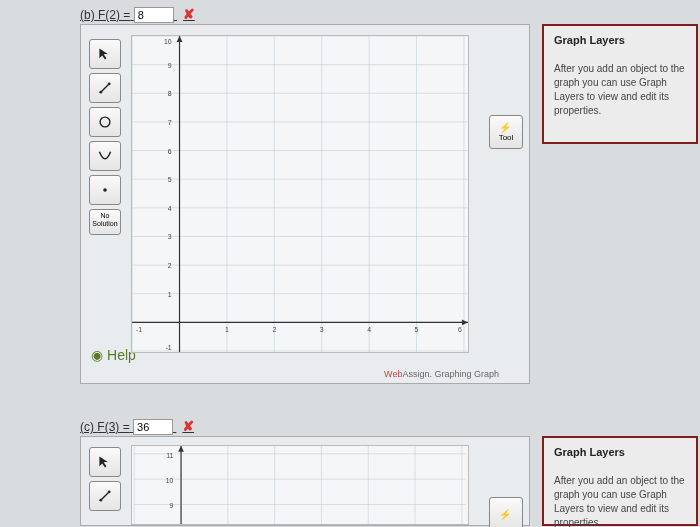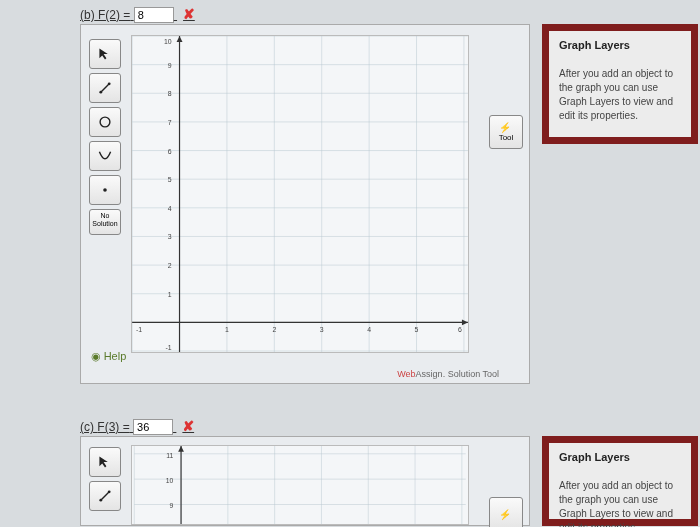--- a/index.html
+++ b/index.html
@@ -67,21 +67,21 @@
   font-size: 7px;
   text-align: center;
   line-height: 1.1;
   padding-top: 2px;
   cursor: pointer;
 }
 .help-link {
   position: absolute;
   left: 10px;
   bottom: 20px;
-  font-size: 11px;
+  font-size: 14px;
   color: #5a7a2a;
   cursor: pointer;
 }
 .grid-area {
   position: absolute;
   left: 50px;
   top: 10px;
   right: 60px;
   bottom: 30px;
   background: #f4f6f8;
@@ -112,21 +112,21 @@
   position: absolute;
   right: 30px;
   bottom: 4px;
   font-size: 9px;
   color: #666;
 }
 .credit b { color: #c44; font-weight: normal; }
 .layers-panel {
   position: absolute;
   background: #ececec;
-  border: 7px solid #7f1d1d;
+  border: 2px solid #7f1d1d;
   padding: 8px 10px;
   font-size: 10px;
   color: #444;
 }
 .layers-panel h4 {
   font-size: 11px;
   font-weight: bold;
   margin-bottom: 16px;
   color: #222;
 }
@@ -236,21 +236,21 @@
       <text class="ticklabel" x="4" y="300" text-anchor="start">-1</text>
     </svg>
   </div>
 
   <div class="fill-panel">
     <div class="lightning">⚡</div>
     <span>Tool</span>
   </div>
 
   <div class="credit">
-    <b><span style="color:#c44">Web</span><span style="color:#666">Assign</span></b><span>. Solution Tool</span>
+    <b><span style="color:#c44">Web</span><span style="color:#666">Assign</span></b><span>. Graphing Graph</span>
   </div>
 </div>
 
 <div class="layers-panel" style="left:542px; top:24px; width:156px; height:120px;">
   <h4>Graph Layers</h4>
   <p>After you add an object to the graph you can use Graph Layers to view and edit its properties.</p>
 </div>
 
 <div class="problem-label" style="left:80px; top:418px;">
   <span>(c)</span>

